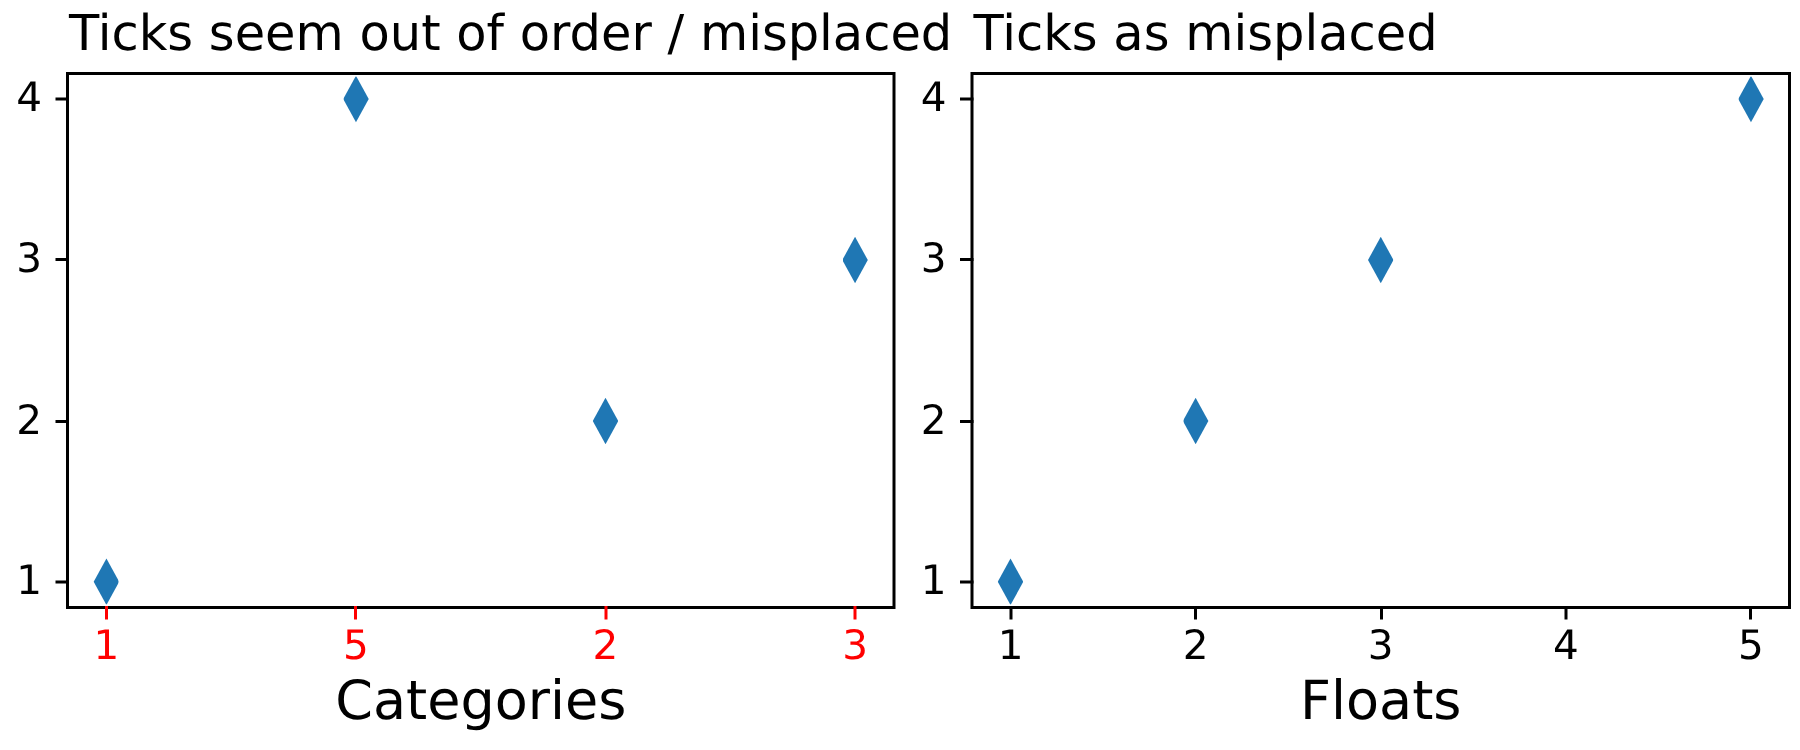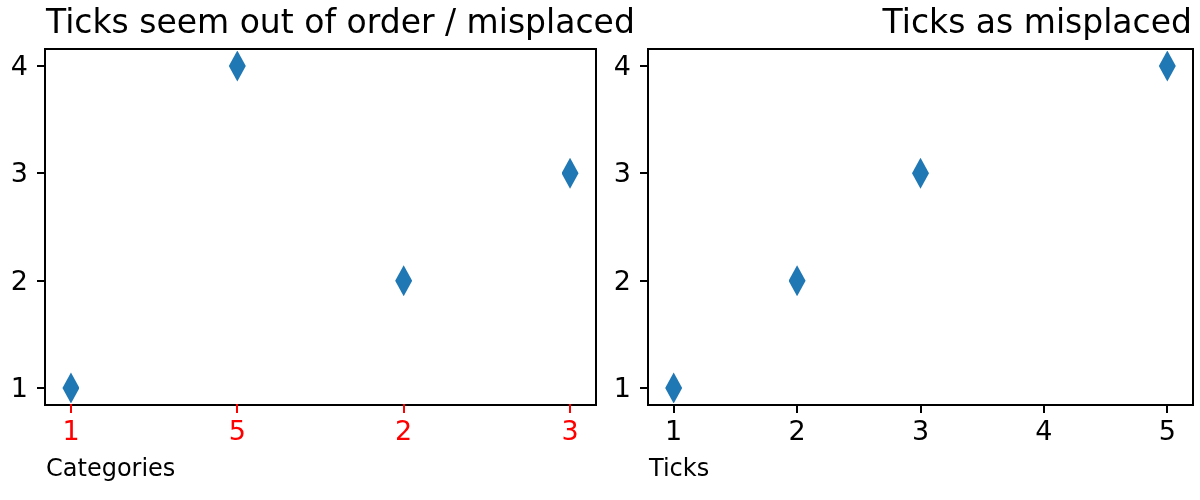--- a/index.html
+++ b/index.html
@@ -11,36 +11,36 @@
     font-family: "DejaVu Sans", sans-serif;
     color: #000000;
     overflow: hidden;
   }
   .plot-title {
     position: absolute;
     top: 0px;
     height: 44px;
     line-height: 44px;
     font-size: 33px;
-    text-align: right;
+    text-align: left;
     white-space: nowrap;
   }
   .axes { position: absolute; }
   .frame {
     position: absolute;
     left: -2px; top: -2px; right: -2px; bottom: -2px;
     border: 2px solid #000000;
   }
   .axis-label {
     position: absolute;
     top: 448px;
     height: 40px;
     line-height: 40px;
-    font-size: 24px;
-    text-align: left;
+    font-size: 36px;
+    text-align: center;
     white-space: nowrap;
   }
   
   #axes-0 { left: 46px;  top: 50px; width: 549px; height: 354px; }
   #axes-1 { left: 649px; top: 50px; width: 543px; height: 354px; }
   #title-0, #xlabel-0 { left: 46px;  width: 549px; }
   #title-1, #xlabel-1 { left: 649px; width: 543px; }
 
   .x-tick { position: absolute; width: 2px; height: 9px; }
   .y-tick { position: absolute; width: 9px; height: 2px; }
@@ -118,16 +118,16 @@
         <div class="y-tick-label" style="left: -110px; top: 214.636px; color: rgb(0, 0, 0);">2</div>
         <div class="y-tick" style="left: -9px; top: 122.364px; background: rgb(0, 0, 0);"></div>
         <div class="y-tick-label" style="left: -110px; top: 107.364px; color: rgb(0, 0, 0);">3</div>
         <div class="y-tick" style="left: -9px; top: 15.0909px; background: rgb(0, 0, 0);"></div>
         <div class="y-tick-label" style="left: -110px; top: 0.090909px; color: rgb(0, 0, 0);">4</div>
         <div class="marker-thin-diamond" style="left: 16.1818px; top: 322.409px; background: rgb(31, 119, 180);"></div>
         <div class="marker-thin-diamond" style="left: 509.818px; top: 0.590909px; background: rgb(31, 119, 180);"></div>
         <div class="marker-thin-diamond" style="left: 139.591px; top: 215.136px; background: rgb(31, 119, 180);"></div>
         <div class="marker-thin-diamond" style="left: 263px; top: 107.864px; background: rgb(31, 119, 180);"></div>
       </div>
-    <div class="axis-label" id="xlabel-1">Ticks</div>
+    <div class="axis-label" id="xlabel-1">Floats</div>
   </section>
 
 </div>
 
 </body></html>

